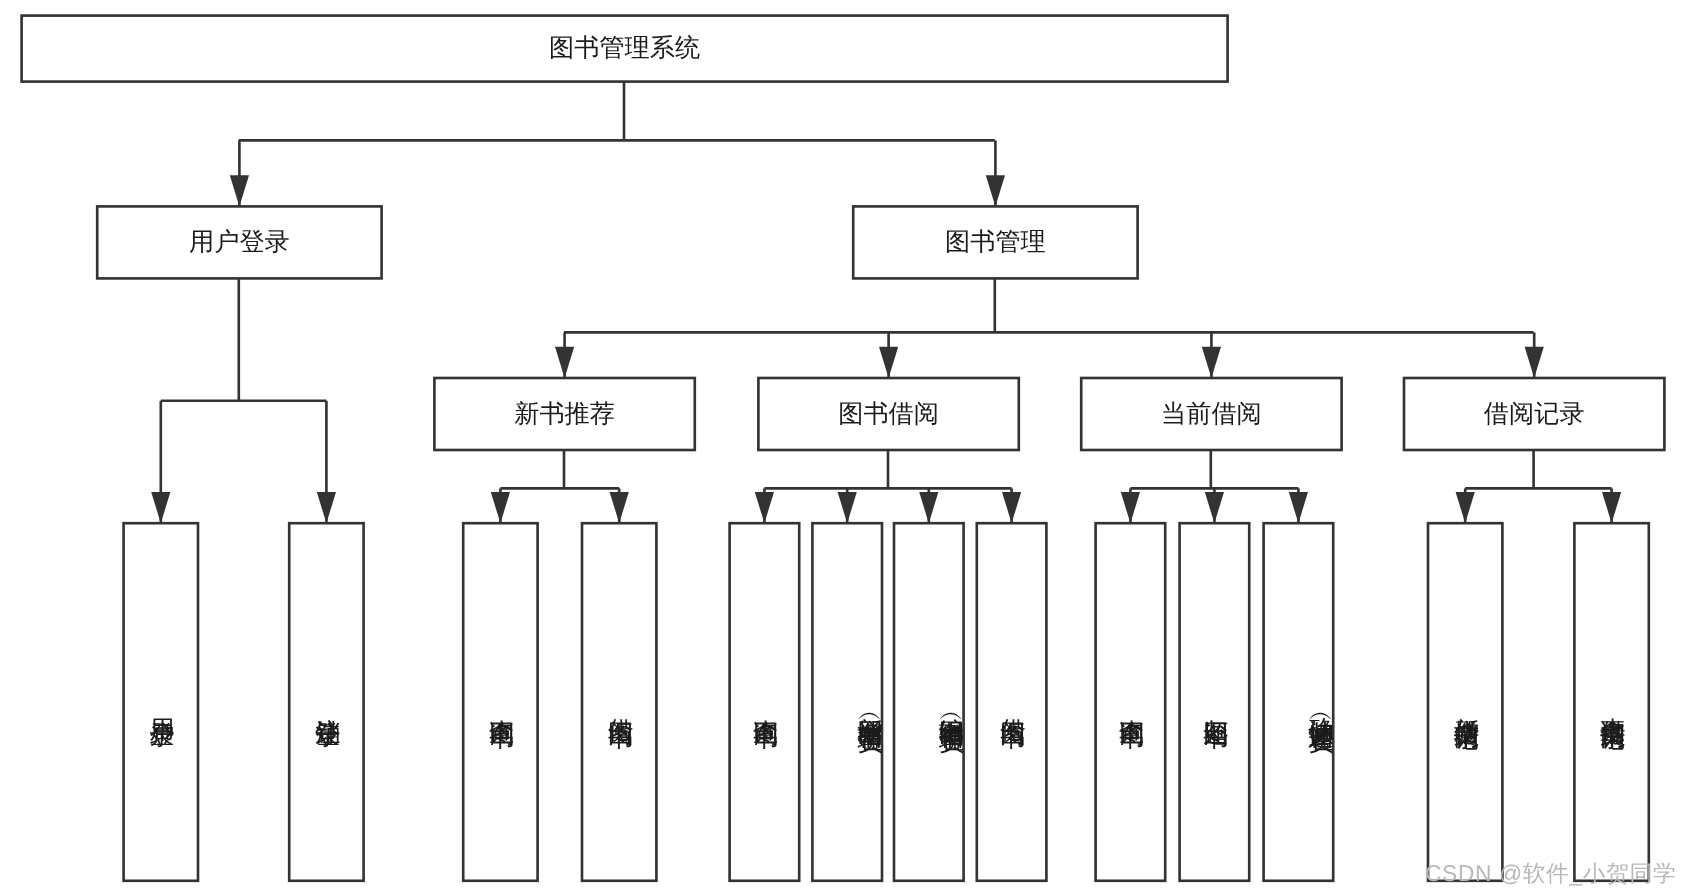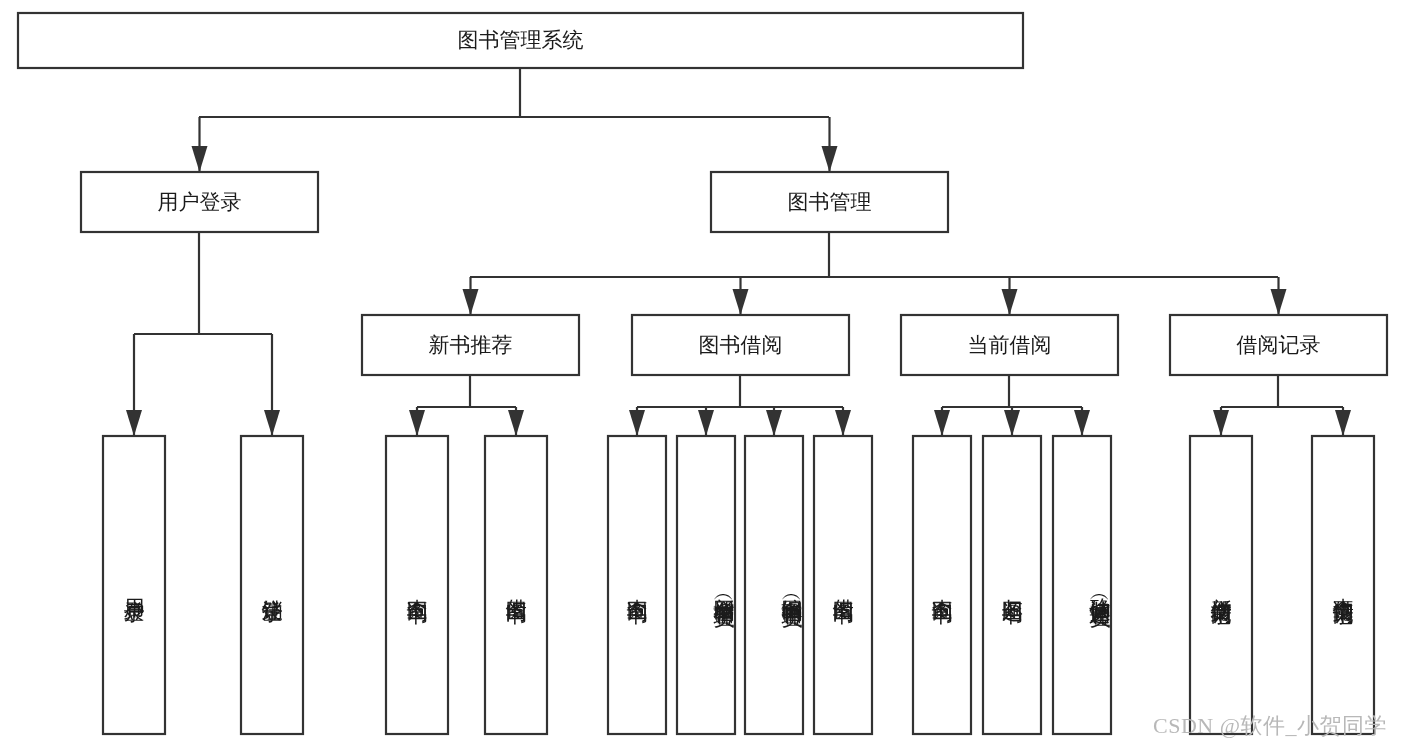--- a/index.html
+++ b/index.html
@@ -61,24 +61,24 @@
     white-space: nowrap;
     pointer-events: none;
   }
   .vlabel-centered {
     display: flex;
     align-items: center;
     justify-content: center;
   }
   .watermark {
     position: absolute;
-    right: 18px;
+    right: 8px;
     bottom: 6px;
-    font-family: Liberation Serif, serif;
-    font-size: 22px;
+    font-family: Liberation Sans, sans-serif;
+    font-size: 19px;
     color: #b8b8b8;
     letter-spacing: 0.5px;
     white-space: nowrap;
   }
 </style>
 </head>
 <body>
 
 <div id="diagram-root">
 

